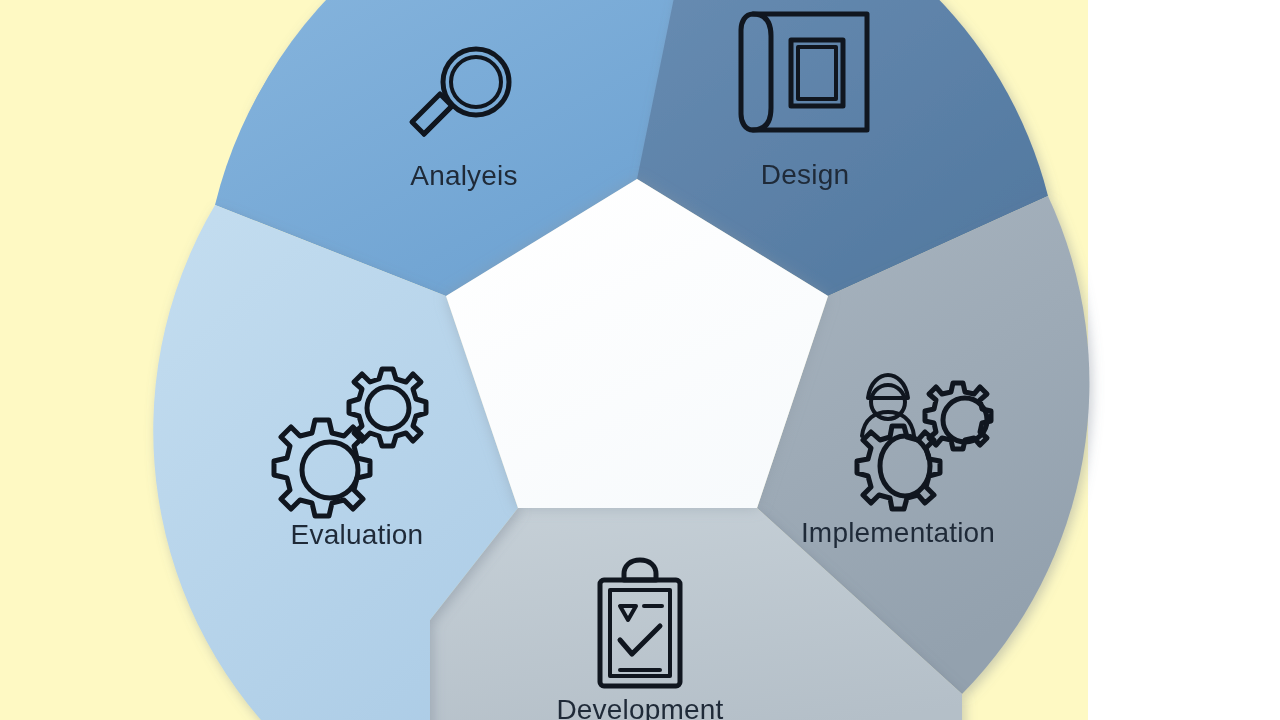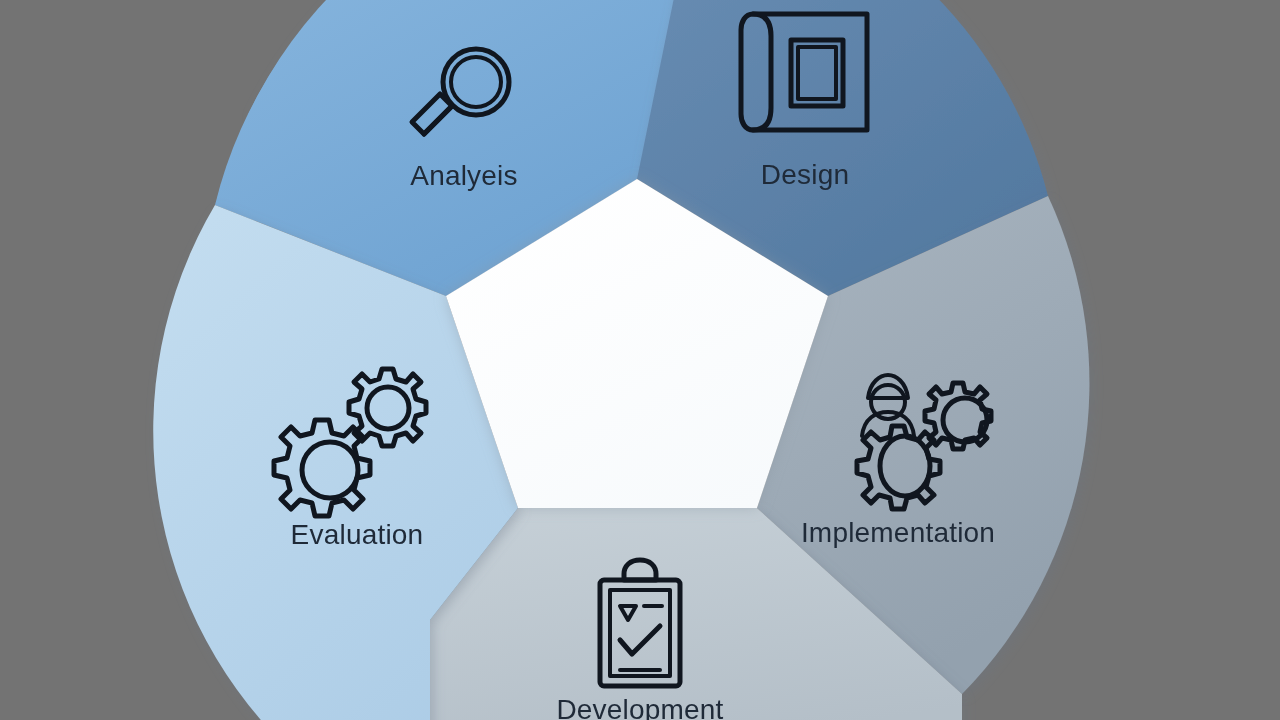--- a/index.html
+++ b/index.html
@@ -9,23 +9,23 @@
     background: #ffffff;
   }
   body {
     width: 1280px;
     height: 720px;
     overflow: hidden;
     font-family: "Liberation Sans", sans-serif;
   }
   #stage {
     position: relative;
-    width: 1280px;
+    width: 1088px;
     height: 720px;
-    background: #737373;
+    background: #fef9c3;
   }
   #wheel {
     position: absolute;
     left: 0;
     top: 0;
     width: 1280px;
     height: 720px;
     display: block;
   }
   .seg-label {

